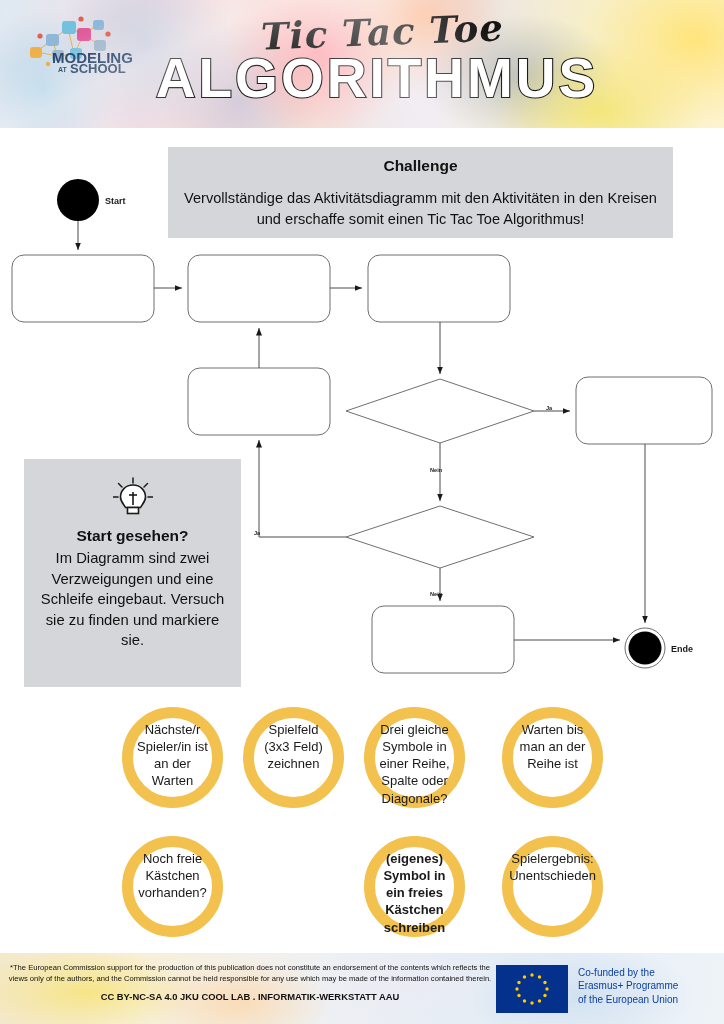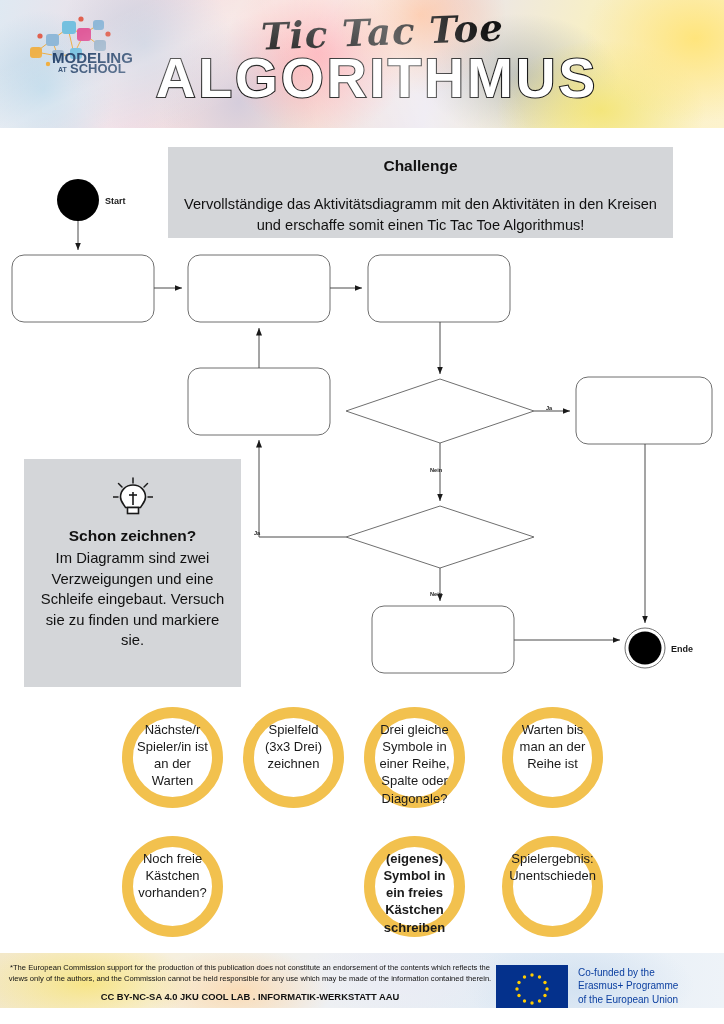--- a/index.html
+++ b/index.html
@@ -71,21 +71,21 @@
     background:#d4d6d9;
     color:#111;
     text-align:center;
     line-height:1.38;
   }
   #challenge-box{
     left:168px; top:147px; width:505px; height:91px;
     padding:8px 10px 6px;
     font-size:14.6px;
   }
-  #challenge-box .hl{ font-weight:700; font-size:15.5px; display:block; margin-bottom:18px;}
+  #challenge-box .hl{ font-weight:700; font-size:15.5px; display:block; margin-bottom:12px;}
   #tip-box{
     left:24px; top:459px; width:217px; height:228px;
     padding:14px 12px;
     font-size:14.8px;
   }
   #tip-box .hl{ font-weight:700; display:block; margin:6px 0 2px; font-size:15.5px;}
   #bulb { display:block; margin:4px auto 2px; }
 
   
   #flow { position:absolute; left:0; top:128px; width:712px; height:580px; }
@@ -104,21 +104,21 @@
     text-align:center;
     font-size:13px;
     line-height:1.32;
     color:#1a1a1a;
     padding:3px;
   }
   .circle span{ display:block; width:112px; }
 
   
   #footer{
-    position:absolute; left:0; top:953px; width:724px; height:55px;
+    position:absolute; left:0; top:953px; width:724px; height:71px;
     overflow:hidden;
     background:
       radial-gradient(ellipse 150px 60px at 12% 55%, rgba(246,226,110,.75), rgba(246,226,110,0) 72%),
       radial-gradient(ellipse 130px 60px at 33% 70%, rgba(255,206,150,.6), rgba(255,206,150,0) 72%),
       radial-gradient(ellipse 140px 60px at 56% 40%, rgba(235,235,245,.8), rgba(235,235,245,0) 72%),
       radial-gradient(ellipse 160px 70px at 80% 60%, rgba(205,222,240,.8), rgba(205,222,240,0) 72%),
       linear-gradient(95deg,#f3e8c8 0%,#f8efd8 18%,#eef0f3 45%,#e3ecf5 70%,#eef3f8 100%);
     padding-left: 25px;
   }
   #footer-disclaimer{
@@ -195,21 +195,21 @@
           <path d="M31 10 L34.5 6.5"></path>
           <path d="M9 10 L5.5 6.5"></path>
         <path d="M35 20 H40"></path>
           <path d="M5 20 H0"></path>
       </g>
       <path d="M20 8 C12.5 8 7.5 13.5 7.5 20 C7.5 25 11 27.5 12.5 30.5 L27.5 30.5 C29 27.5 32.5 25 32.5 20 C32.5 13.5 27.5 8 20 8 Z" fill="#ffffff" stroke="#1a1a1a" stroke-width="1.6"></path>
       <path d="M20 28 V15" stroke="#1a1a1a" stroke-width="1.6"></path>
       <path d="M16 18 L24 18" stroke="#1a1a1a" stroke-width="1.6"></path>
       <rect x="14.5" y="30.5" width="11" height="6" fill="#ffffff" stroke="#1a1a1a" stroke-width="1.6"></rect>
     </svg>
-    <span class="hl">Schon zeichnen?</span>
+    <span class="hl">Start gesehen?</span>
     <span>Im Diagramm sind zwei Verzweigungen und eine Schleife eingebaut. Versuch sie zu finden und markiere sie.</span>
   </div>
 
   <div id="flow">
     <svg width="724" height="580" viewBox="0 0 724 580" xmlns="http://www.w3.org/2000/svg">
       <defs>
         <marker id="ah" markerWidth="9" markerHeight="9" refX="7.5" refY="3" orient="auto">
           <path d="M0,0 L7.5,3 L0,6 z" fill="#1a1a1a"></path>
         </marker>
       </defs>
@@ -254,21 +254,21 @@
       <text class="edgelbl" x="430" y="344">Nein</text>
       <text class="edgelbl" x="254" y="407">Ja</text>
       <text class="edgelbl" x="430" y="468">Nein</text>
     </svg>
   </div>
 
   <div class="circle" style="left:122px; top:707px;">
     <span>Nächste/r Spieler/in ist an der Warten</span>
   </div>
   <div class="circle" style="left:243px; top:707px;">
-    <span>Spielfeld (3x3 Drei) zeichnen</span>
+    <span>Spielfeld (3x3 Feld) zeichnen</span>
   </div>
   <div class="circle" style="left:364px; top:707px;">
     <span>Drei gleiche Symbole in einer Reihe, Spalte oder Diagonale?</span>
   </div>
   <div class="circle" style="left:122px; top:836px;">
     <span>Noch freie Kästchen vorhanden?</span>
   </div>
 
   <div class="circle" style="left:502px; top:707px;">
     <span>Warten bis man an der Reihe ist</span>

